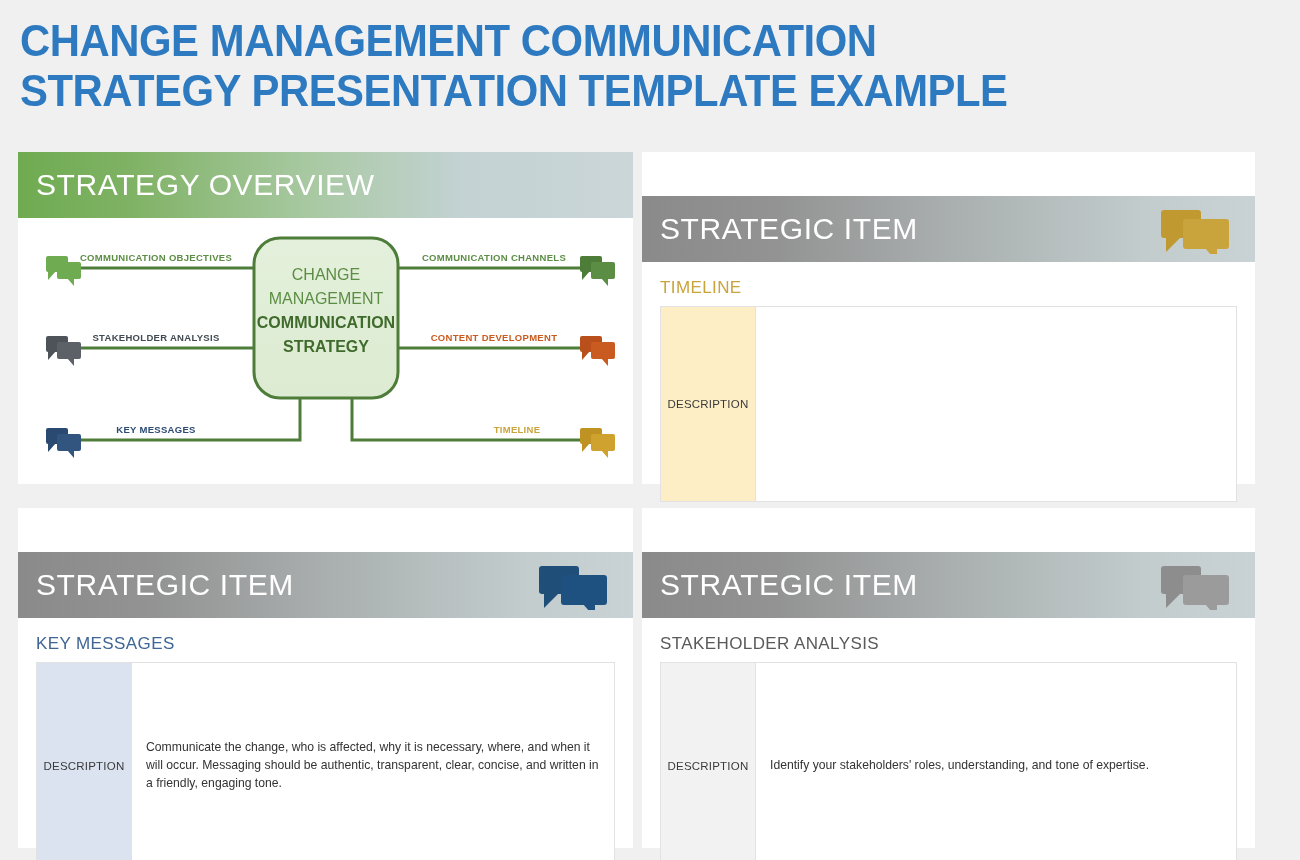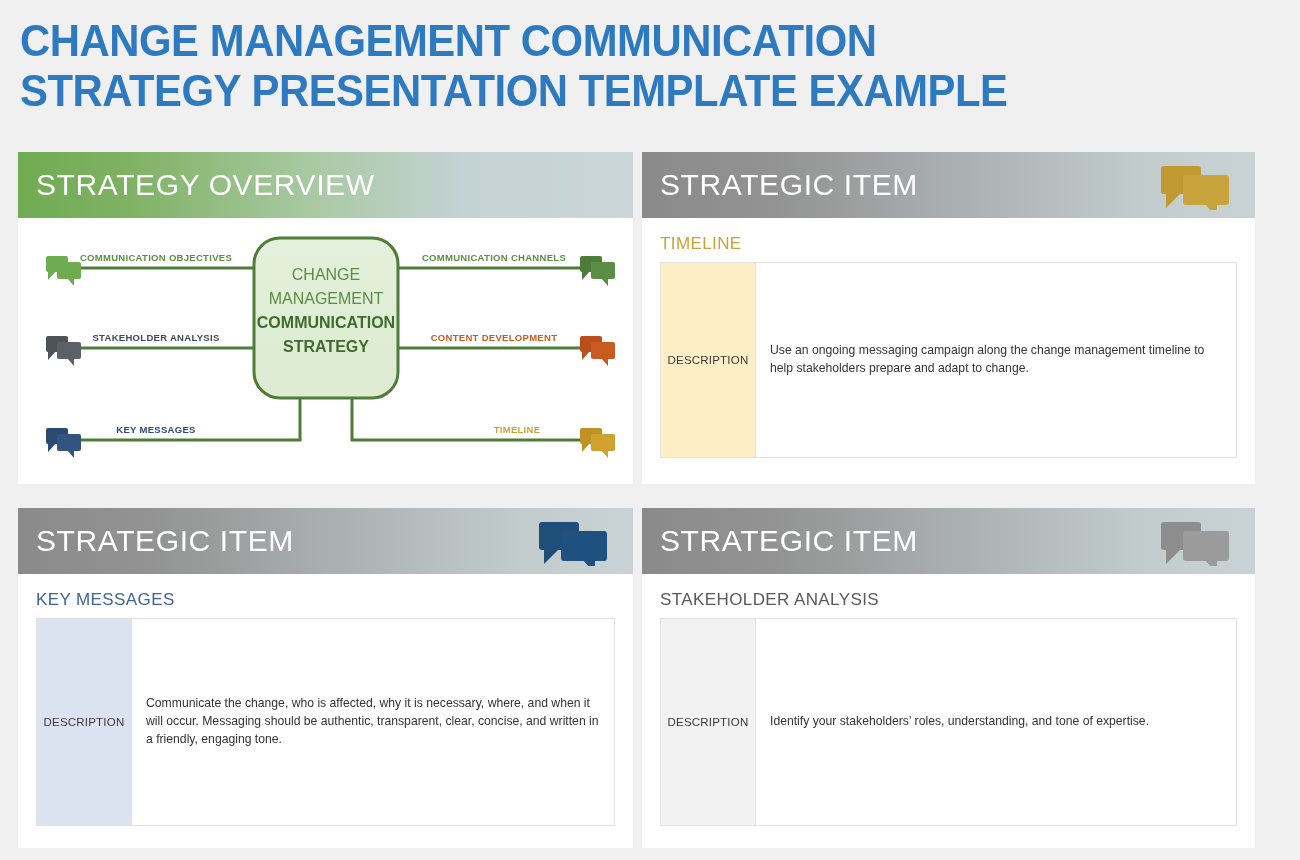--- a/index.html
+++ b/index.html
@@ -36,21 +36,21 @@
   .panel-br { left: 642px; top: 508px; width: 613px; height: 340px; }
 
   .panel-header {
     position: relative;
     height: 66px;
     display: flex;
     align-items: center;
     padding: 0 18px;
   }
   .hdr-green { background: linear-gradient(to right, #6fab51 0%, #7fb264 18%, #a9c9a3 48%, #c3d2d3 72%, #cbd6d8 100%); }
-  .hdr-gray  { background: linear-gradient(to right, #8a8a8a 0%, #939393 22%, #adb3b3 55%, #c2cccd 82%, #c9d3d5 100%); }
+  .hdr-gray  { background: linear-gradient(to right, #8a8a8a 0%, #939393 22%, #adb3b3 55%, #c2cccd 82%, #c9d3d5 100%); margin-top: 44px; }
   .panel-header .htitle {
     font-size: 30px;
     font-weight: 300;
     color: #ffffff;
     letter-spacing: 0.6px;
     font-family: "Liberation Sans", sans-serif;
   }
   .hdr-icon { position: absolute; right: 22px; top: 14px; }
 
   .panel-body { padding: 16px 18px 18px 18px; }
@@ -195,21 +195,20 @@
         <polygon points="5,27 5,42 20,27" fill="#c09a30"></polygon>
         <rect x="22" y="9" width="46" height="30" rx="3" fill="#c9a43c"></rect>
         <polygon points="56,38 56,52 44,38" fill="#c9a43c"></polygon>
       </svg>
     </span>
   </div>
   <div class="panel-body">
     <div class="section-label lbl-gold">TIMELINE</div>
     <div class="desc-table h-196">
       <div class="desc-cell-label fill-cream">DESCRIPTION</div>
-      <div class="desc-cell-text">Use an ongoing messaging campaign along the change management timeline to help stakeholders prepare and adapt to change.</div>
     </div>
   </div>
 </div>
 
 <div class="panel panel-bl">
   <div class="panel-header hdr-gray">
     <span class="htitle">STRATEGIC ITEM</span>
     <span class="hdr-icon">
       <svg width="72" height="44" viewBox="0 0 72 44">
         <rect x="0" y="0" width="40" height="28" rx="3" fill="#1f4e79"></rect>

